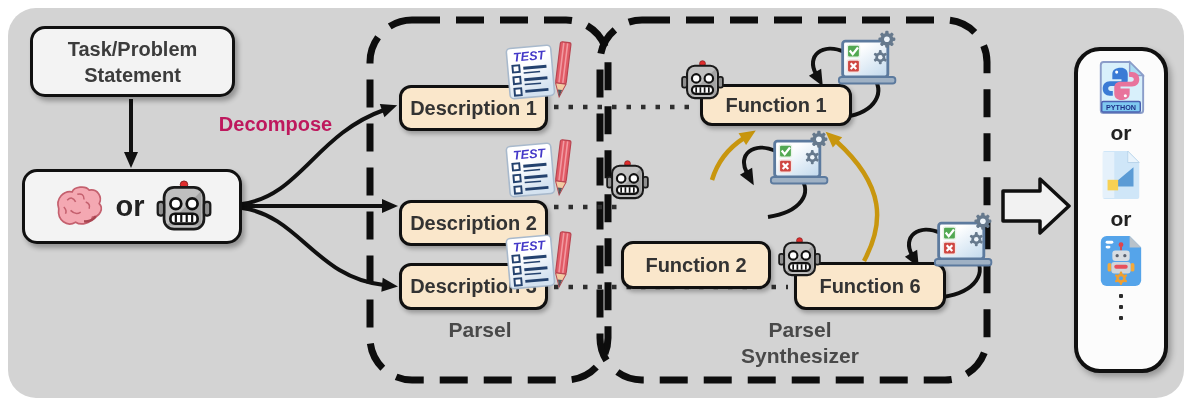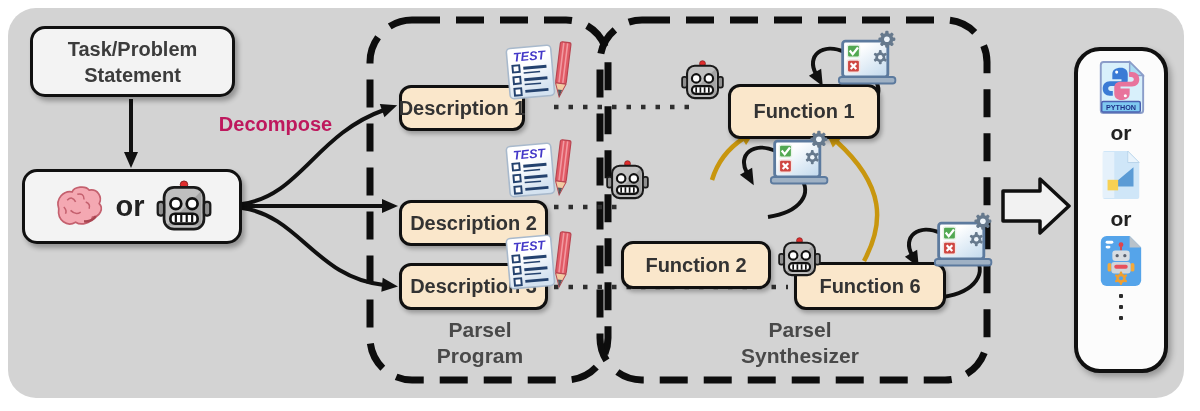--- a/index.html
+++ b/index.html
@@ -118,21 +118,21 @@
     <rect x="17" y="38" width="30" height="11" rx="5" fill="#ffffff" stroke="#111" stroke-width="3"></rect>
     <path d="M23,39.5 V47.5 M29,39.5 V47.5 M35,39.5 V47.5 M41,39.5 V47.5" stroke="#111" stroke-width="2.4"></path>
   </svg>
 </span>
 </div>
 
 <div class="free-label decompose-label">
   <div>Decompose</div>
 </div>
 
-<div class="box peach-box" style="left:399px;top:85px;width:126px;height:46px;">
+<div class="box peach-box" style="left:399px;top:85px;width:149px;height:46px;">
   <span>Description 1</span>
 </div>
 <div class="box peach-box" style="left:399px;top:200px;width:149px;height:46px;">
   <span>Description 2</span>
 </div>
 <div class="box peach-box" style="left:399px;top:263px;width:149px;height:47px;">
   <span>Description 3</span>
 </div>
 
 <span class="icon-slot" style="left:503px;top:41px;width:70px;height:60px;">
@@ -221,24 +221,23 @@
       <rect x="56" y="1" width="11" height="43" rx="2" fill="#e15b66" stroke="#b84450" stroke-width="1.2"></rect>
       <path d="M59.5,2 V43 M63.5,2 V43" stroke="#f29aa2" stroke-width="1.6"></path>
       <polygon points="56,44 67,44 61.5,58" fill="#f2cba2" stroke="#b84450" stroke-width="1"></polygon>
       <polygon points="59.3,50.5 63.7,50.5 61.5,58" fill="#54575e"></polygon>
     </g>
   </svg>
 </span>
 
 <div class="free-label caption caption-program">
   <div>Parsel</div>
-  <div>Program</div>
-</div>
-
-<div class="box peach-box" style="left:728px;top:84px;width:152px;height:55px;">
+</div>
+
+<div class="box peach-box" style="left:700px;top:84px;width:152px;height:42px;">
   <span>Function 1</span>
 </div>
 <div class="box peach-box" style="left:621px;top:197px;width:150px;height:48px;margin-top:44px;">
   <span>Function 2</span>
 </div>
 <div class="box peach-box" style="left:794px;top:262px;width:152px;height:48px;">
   <span>Function 6</span>
 </div>
 
 <span class="icon-slot" style="left:680px;top:59px;width:45px;height:43px;">

